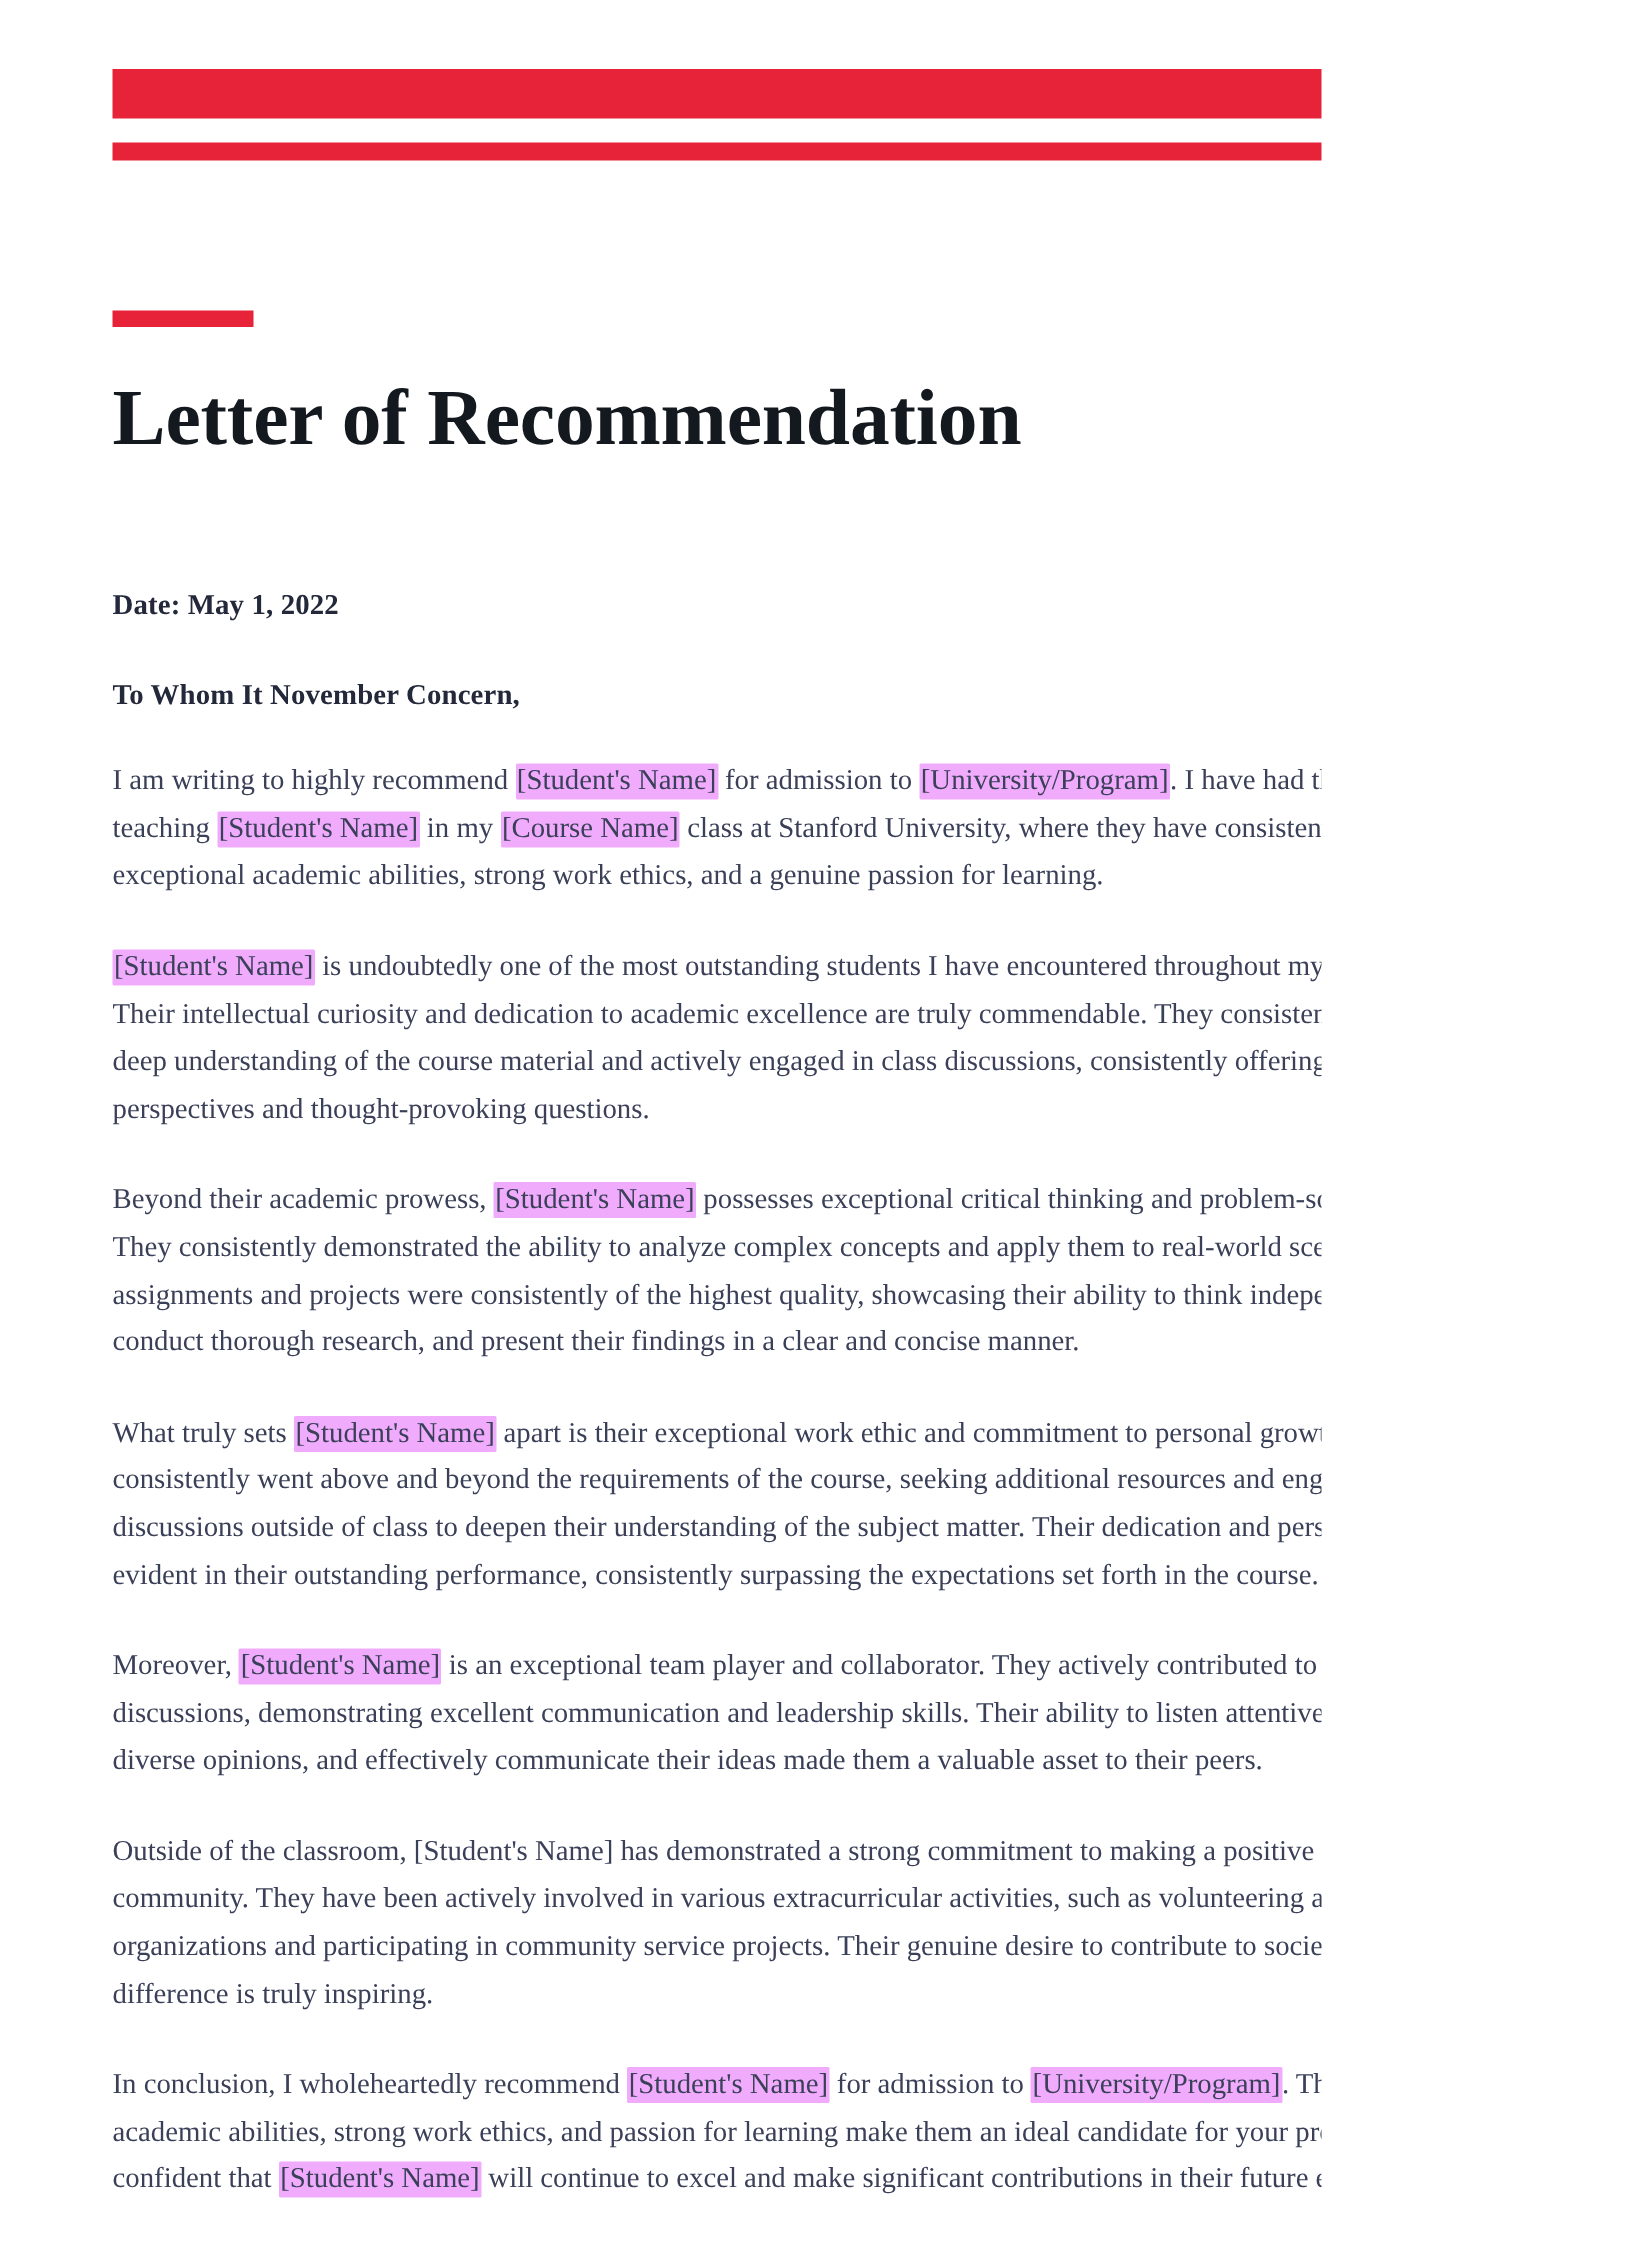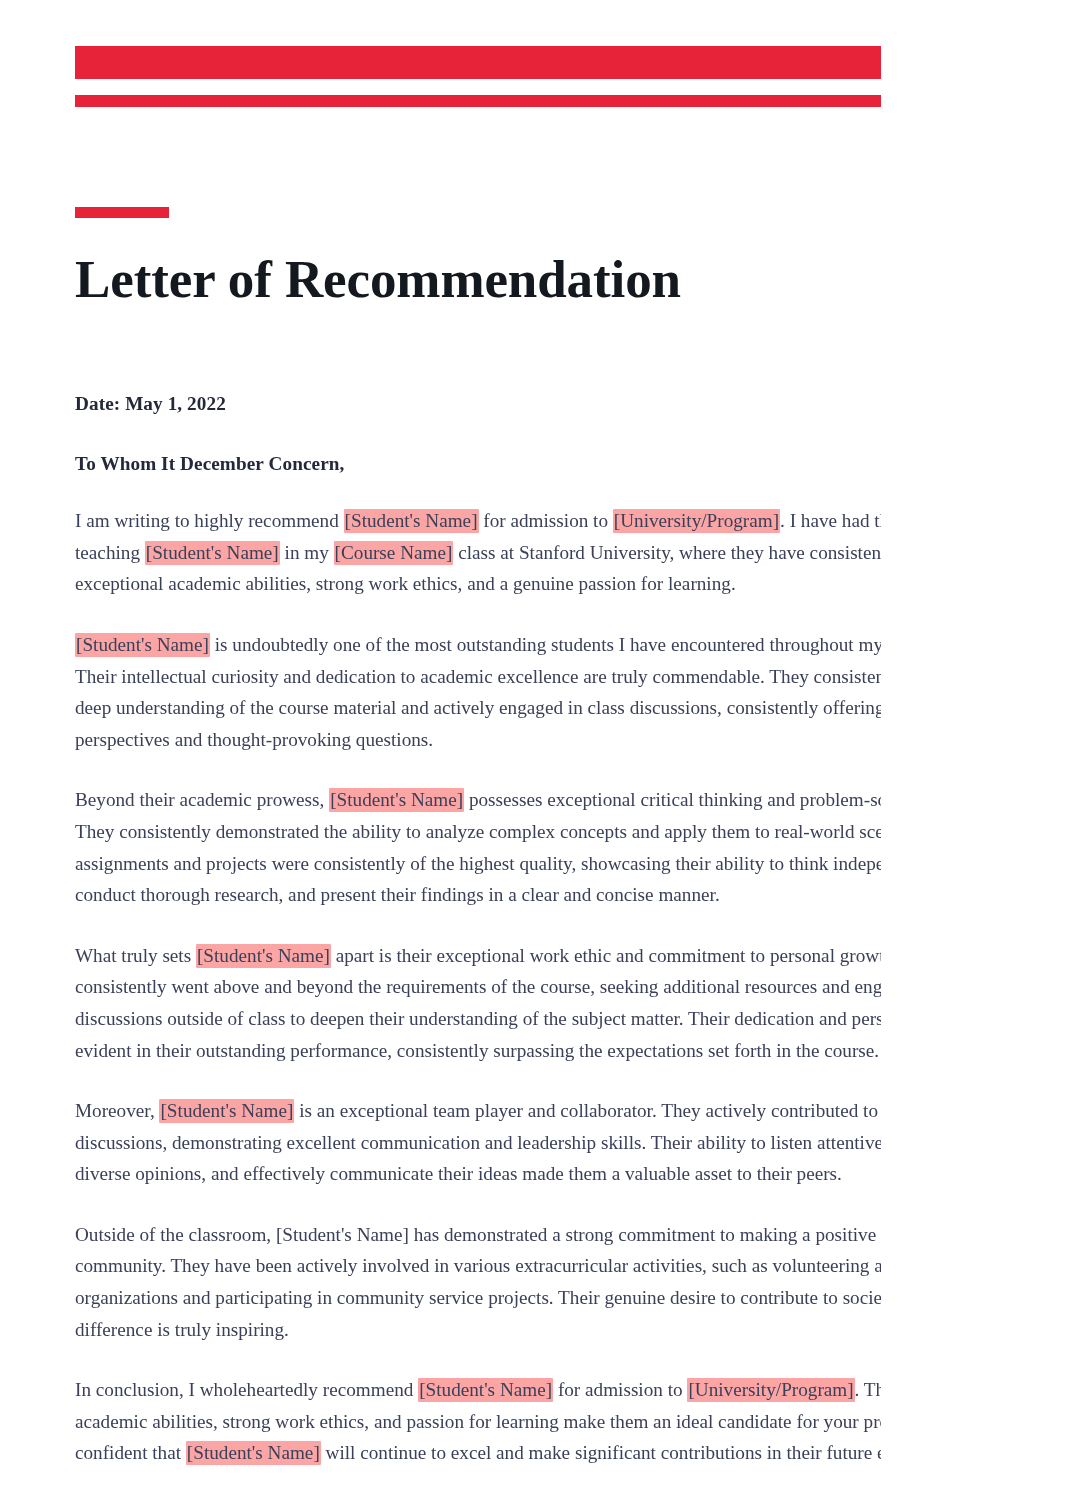--- a/index.html
+++ b/index.html
@@ -82,21 +82,21 @@
     letter-spacing: 0.1px;
   }
   .meta-line.salutation {
     margin-bottom: 26px;
   }
   .letter-para {
     margin: 0 0 29px 0;
     text-align: left;
   }
   .ph {
-    background: #fca5a5;
+    background: #f0abfc;
     color: #3b4059;
     padding: 1px 1px 2px 1px;
     border-radius: 1px;
     box-decoration-break: clone;
     -webkit-box-decoration-break: clone;
   }
 </style>
 </head>
 <body>
 
@@ -106,21 +106,21 @@
   <div class="rule-thin"></div>
 
   <div class="title-block">
     <div class="title-accent"></div>
     <h1 class="doc-title">Letter of Recommendation</h1>
   </div>
 
   <div class="letter-body">
 
     <p class="meta-line">Date: May 1, 2022</p>
-    <p class="meta-line salutation">To Whom It December Concern,</p>
+    <p class="meta-line salutation">To Whom It November Concern,</p>
 
     <p class="letter-para"><span>I am writing to highly recommend </span><span class="ph">[Student's Name]</span><span> for admission to </span><span class="ph">[University/Program]</span><span>. I have had the pleasure of teaching </span><span class="ph">[Student's Name]</span><span> in my </span><span class="ph">[Course Name]</span><span> class at Stanford University, where they have consistently demonstrated exceptional academic abilities, strong work ethics, and a genuine passion for learning.</span></p>
 
     <p class="letter-para"><span class="ph">[Student's Name]</span><span> is undoubtedly one of the most outstanding students I have encountered throughout my teaching career. Their intellectual curiosity and dedication to academic excellence are truly commendable. They consistently exhibited a deep understanding of the course material and actively engaged in class discussions, consistently offering insightful perspectives and thought-provoking questions.</span></p>
 
     <p class="letter-para"><span>Beyond their academic prowess, </span><span class="ph">[Student's Name]</span><span> possesses exceptional critical thinking and problem-solving skills. They consistently demonstrated the ability to analyze complex concepts and apply them to real-world scenarios. Their assignments and projects were consistently of the highest quality, showcasing their ability to think independently, conduct thorough research, and present their findings in a clear and concise manner.</span></p>
 
     <p class="letter-para"><span>What truly sets </span><span class="ph">[Student's Name]</span><span> apart is their exceptional work ethic and commitment to personal growth. They consistently went above and beyond the requirements of the course, seeking additional resources and engaging in discussions outside of class to deepen their understanding of the subject matter. Their dedication and perseverance were evident in their outstanding performance, consistently surpassing the expectations set forth in the course.</span></p>
 
     <p class="letter-para"><span>Moreover, </span><span class="ph">[Student's Name]</span><span> is an exceptional team player and collaborator. They actively contributed to group discussions, demonstrating excellent communication and leadership skills. Their ability to listen attentively, respect diverse opinions, and effectively communicate their ideas made them a valuable asset to their peers.</span></p>

